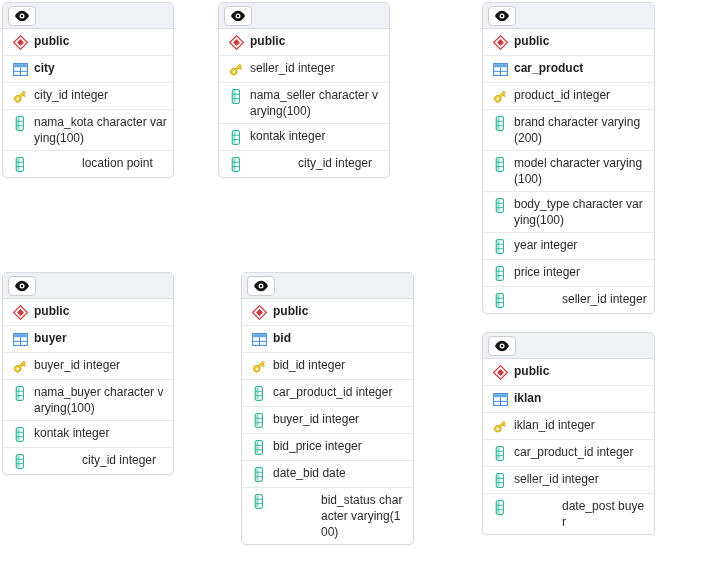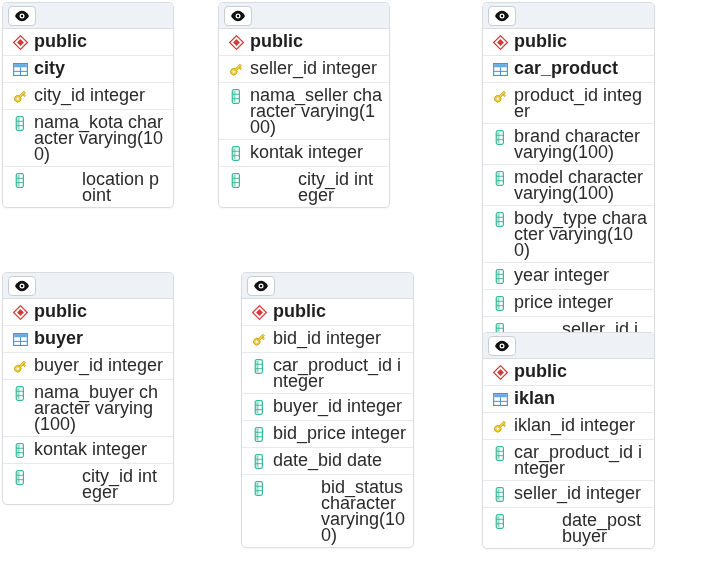--- a/index.html
+++ b/index.html
@@ -74,21 +74,21 @@
     width: 20px;
     height: 17px;
     display: flex;
     align-items: center;
     justify-content: center;
     margin-right: 4px;
     margin-top: 1px;
   }
 
   .row-lbl {
-    font-size: 18px;
+    font-size: 12px;
     color: #2b2b2b;
     line-height: 16px;
     word-break: break-all;
     padding-top: 0px;
   }
   .row-lbl.bold {
     font-weight: bold;
     color: #1f1f1f;
   }
 </style>
@@ -278,21 +278,21 @@
         </div>
         <div class="row">
           <span class="row-ico">
             <svg width="10" height="15" viewBox="0 0 10 16">
               <rect x="1" y="0.7" width="7.6" height="14.6" rx="1.6" fill="#ffffff" stroke="#39b89a" stroke-width="1.3"></rect>
               <rect x="2.2" y="1.9" width="2.3" height="12.2" rx="0.8" fill="#8fd9c8"></rect>
               <line x1="1" y1="5.6" x2="8.6" y2="5.6" stroke="#39b89a" stroke-width="1"></line>
               <line x1="1" y1="10.3" x2="8.6" y2="10.3" stroke="#39b89a" stroke-width="1"></line>
             </svg>
           </span>
-          <span class="row-lbl">brand character varying(100)</span>
+          <span class="row-lbl">brand character varying(200)</span>
         </div>
         <div class="row">
           <span class="row-ico">
             <svg width="10" height="15" viewBox="0 0 10 16">
               <rect x="1" y="0.7" width="7.6" height="14.6" rx="1.6" fill="#ffffff" stroke="#39b89a" stroke-width="1.3"></rect>
               <rect x="2.2" y="1.9" width="2.3" height="12.2" rx="0.8" fill="#8fd9c8"></rect>
               <line x1="1" y1="5.6" x2="8.6" y2="5.6" stroke="#39b89a" stroke-width="1"></line>
               <line x1="1" y1="10.3" x2="8.6" y2="10.3" stroke="#39b89a" stroke-width="1"></line>
             </svg>
           </span>
@@ -438,20 +438,31 @@
           <span class="row-ico">
             <svg width="15" height="15" viewBox="0 0 16 16">
               <rect x="8" y="0.7" width="10.3" height="10.3" transform="rotate(45 8 0.7)" fill="#ffffff" stroke="#d63b3b" stroke-width="1.3"></rect>
               <rect x="8" y="4.3" width="5.2" height="5.2" transform="rotate(45 8 4.3)" fill="#d63b3b"></rect>
             </svg>
           </span>
           <span class="row-lbl bold">public</span>
         </div>
         <div class="row">
           <span class="row-ico">
+            <svg width="15" height="13" viewBox="0 0 16 14">
+              <rect x="0.6" y="0.6" width="14.8" height="12.8" fill="#ffffff" stroke="#4a90d9" stroke-width="1.2"></rect>
+              <rect x="1.2" y="1.2" width="13.6" height="3.4" fill="#6aa9e0"></rect>
+              <line x1="1" y1="9" x2="15" y2="9" stroke="#4a90d9" stroke-width="1.1"></line>
+              <line x1="8" y1="4.6" x2="8" y2="13.4" stroke="#4a90d9" stroke-width="1.1"></line>
+            </svg>
+          </span>
+          <span class="row-lbl bold">bid</span>
+        </div>
+        <div class="row">
+          <span class="row-ico">
             <svg width="16" height="15" viewBox="0 0 16 16">
               <g transform="rotate(-45 8 8)">
                 <circle cx="4.6" cy="8" r="3.5" fill="#f2cf3c" stroke="#c9a415" stroke-width="1"></circle>
                 <circle cx="4.6" cy="8" r="1.3" fill="#ffffff"></circle>
                 <rect x="7.4" y="6.9" width="7.6" height="2.3" fill="#f2cf3c" stroke="#c9a415" stroke-width="0.8"></rect>
                 <rect x="11.2" y="9.1" width="1.6" height="2.4" fill="#f2cf3c" stroke="#c9a415" stroke-width="0.8"></rect>
               </g>
             </svg>
           </span>
           <span class="row-lbl">bid_id integer</span>

